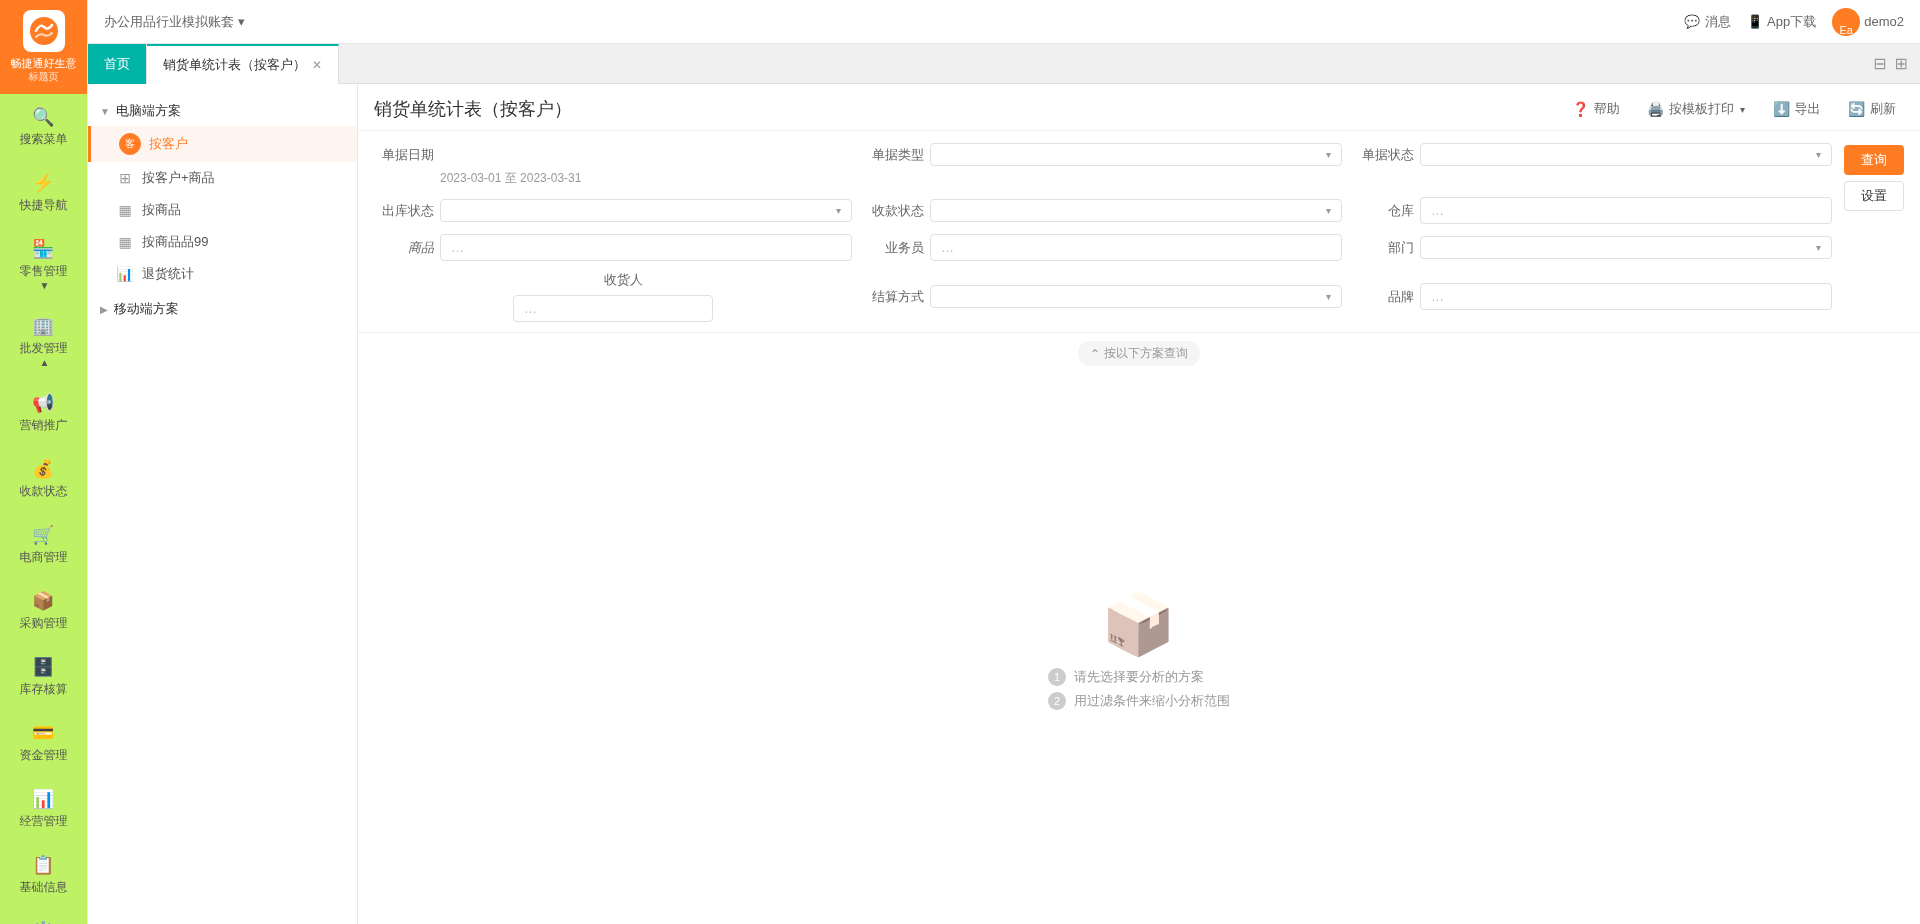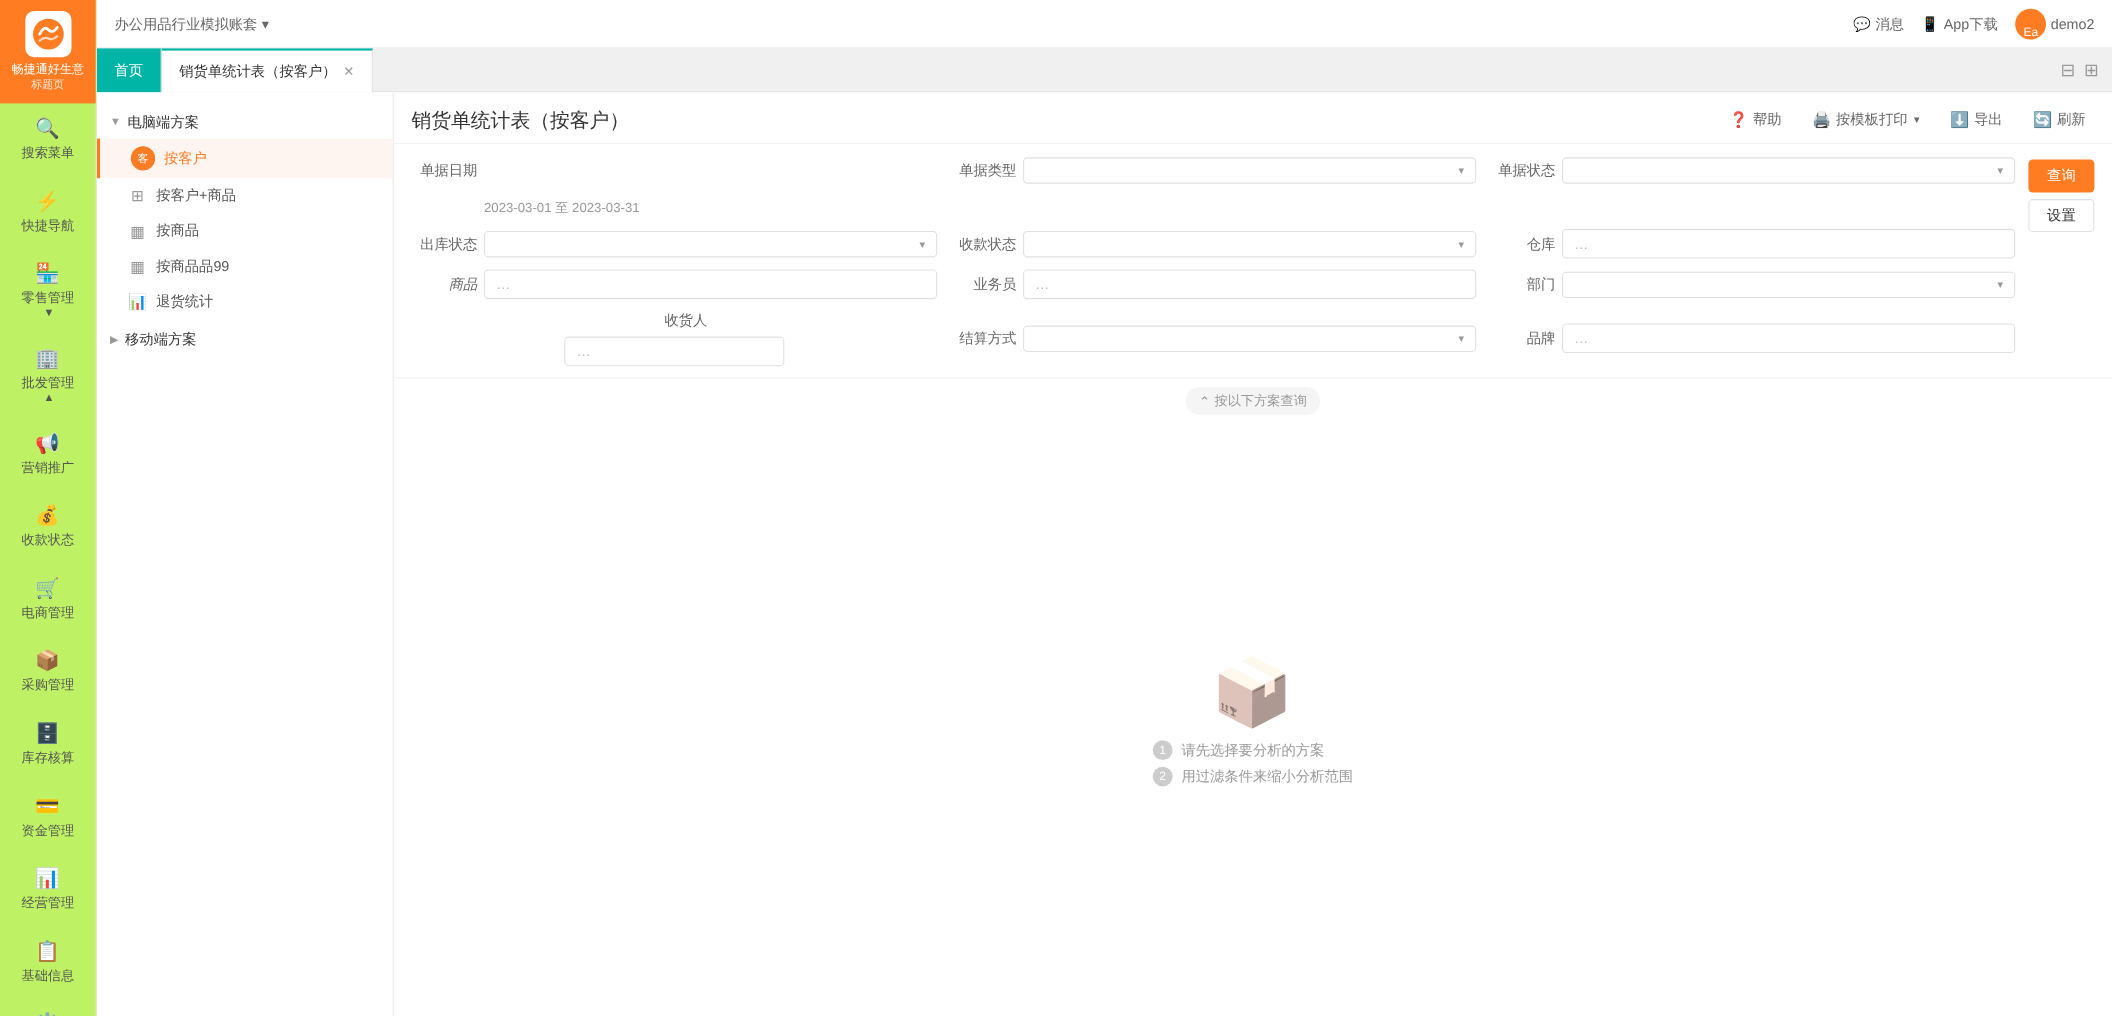--- a/index.html
+++ b/index.html
@@ -275,21 +275,21 @@
             <span class="btn-icon">🔄</span>
             <span>刷新</span>
           </div>
         </div>
       </div>
 
       <div style="padding: 12px 16px 0; display: flex; gap: 12px; position: relative;">
 
         <div style="flex: 1;">
 
-          <div style="display: grid; grid-template-columns: 1fr 1fr 1fr; gap: 10px 12px; margin-bottom: 20px;">
+          <div style="display: grid; grid-template-columns: 1fr 1fr 1fr; gap: 10px 12px; margin-bottom: 10px;">
 
             <div style="display: flex; align-items: center; gap: 6px;">
               <span style="min-width:60px; text-align:right; color:#666; font-size:13px; flex-shrink:0;">单据日期</span>
             </div>
 
             <div style="display: flex; align-items: center; gap: 6px;">
               <span style="min-width:60px; text-align:right; color:#666; font-size:13px; flex-shrink:0;">单据类型</span>
               <div class="select-box select-full">
                 <span class="placeholder"></span>
                 <span class="sel-arrow">▾</span>

